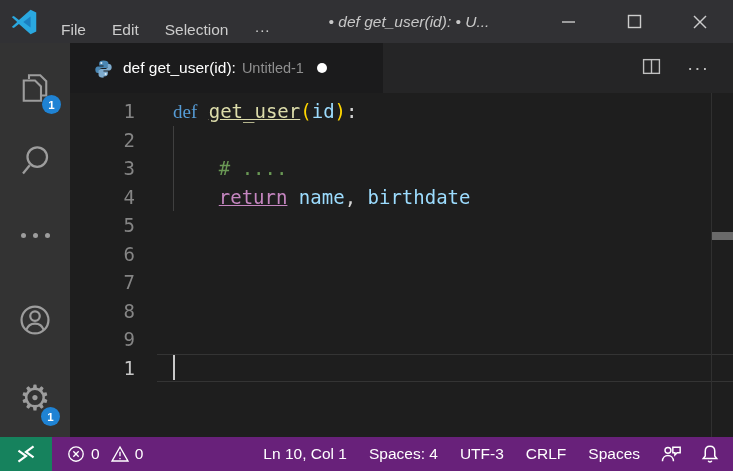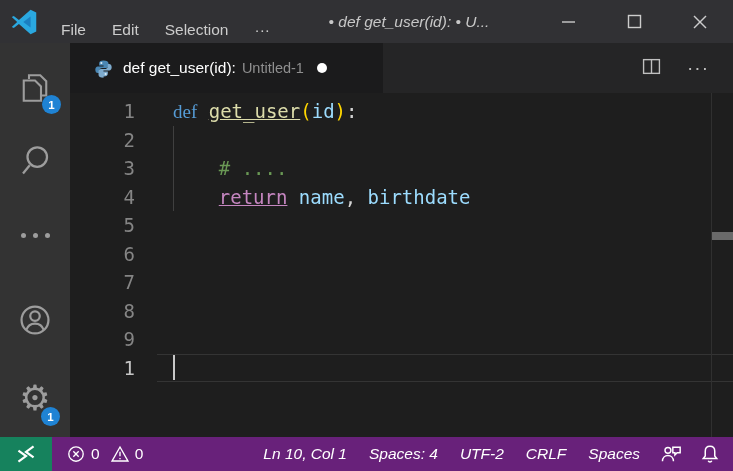--- a/index.html
+++ b/index.html
@@ -71,21 +71,21 @@
   
   .statusbar {
     position:absolute; left:0; right:0; bottom:0; height:34px;
     background:var(--status-bg); color:#ffffff; display:flex; align-items:center;
     font-size:15.5px; white-space:nowrap;
   }
   .remote { width:52px; height:34px; background:var(--remote-bg);
     display:flex; align-items:center; justify-content:center; flex:none; }
   .problems { display:flex; align-items:center; gap:6px; padding:0 10px 0 15px; }
   .status-right { margin-left:auto; display:flex; align-items:center; }
-  .status-item { padding:0 11px;font-style:italic; }
+  .status-item { padding:0 11px; }
   .status-icon-btn { padding:0 9px; display:flex; align-items:center; }
   .statusbar svg { display:block; }
 </style>
 </head>
 <body>
 
 <div class="window" style="--titlebar-bg: #313134; --activity-bg: #333333; --tabbar-bg: #252526; --tab-bg: #1b1b1c; --editor-bg: #1e1e1e; --status-bg: #68217A; --remote-bg: #16825D; --badge-bg: #1f83d4; --syn-kw: #569cd6; --syn-kw2: #c586c0; --syn-fn: #dcdcaa; --syn-var: #9cdcfe; --syn-pl: #d4d4d4; --syn-cm: #6a9955; --syn-br: #ffd700; --syn-num: #b5cea8;">
 
   <div class="titlebar">
     <div class="logo-box">
@@ -256,19 +256,19 @@
         </svg>
       </div>
       <div class="status-icon-btn" style="order:99; padding-right:13px;">
         <svg width="20" height="20" viewBox="0 0 16 16" fill="none" stroke="#ffffff" stroke-width="1.2">
           <path d="M8 1.8 c-2.6 0-3.8 1.9-3.8 3.9 v3.8 L2.6 11.6 h10.8 L11.8 9.5 V5.7 c0-2-1.2-3.9-3.8-3.9 z"></path>
           <path d="M6.6 13.4 a1.5 1.5 0 0 0 2.8 0"></path>
         </svg>
       </div>
     <div class="status-item" style="order: 0;">Ln 10, Col 1</div>
         <div class="status-item" style="order: 1; text-align: center;">Spaces: 4</div>
-        <div class="status-item" style="order: 2;">UTF-2</div>
+        <div class="status-item" style="order: 2;">UTF-3</div>
         <div class="status-item" style="order: 3; text-align: right;">CRLF</div>
         <div class="status-item" style="order: 4;">Spaces</div>
       </div>
   </div>
 
 </div>
 
 </body></html>

